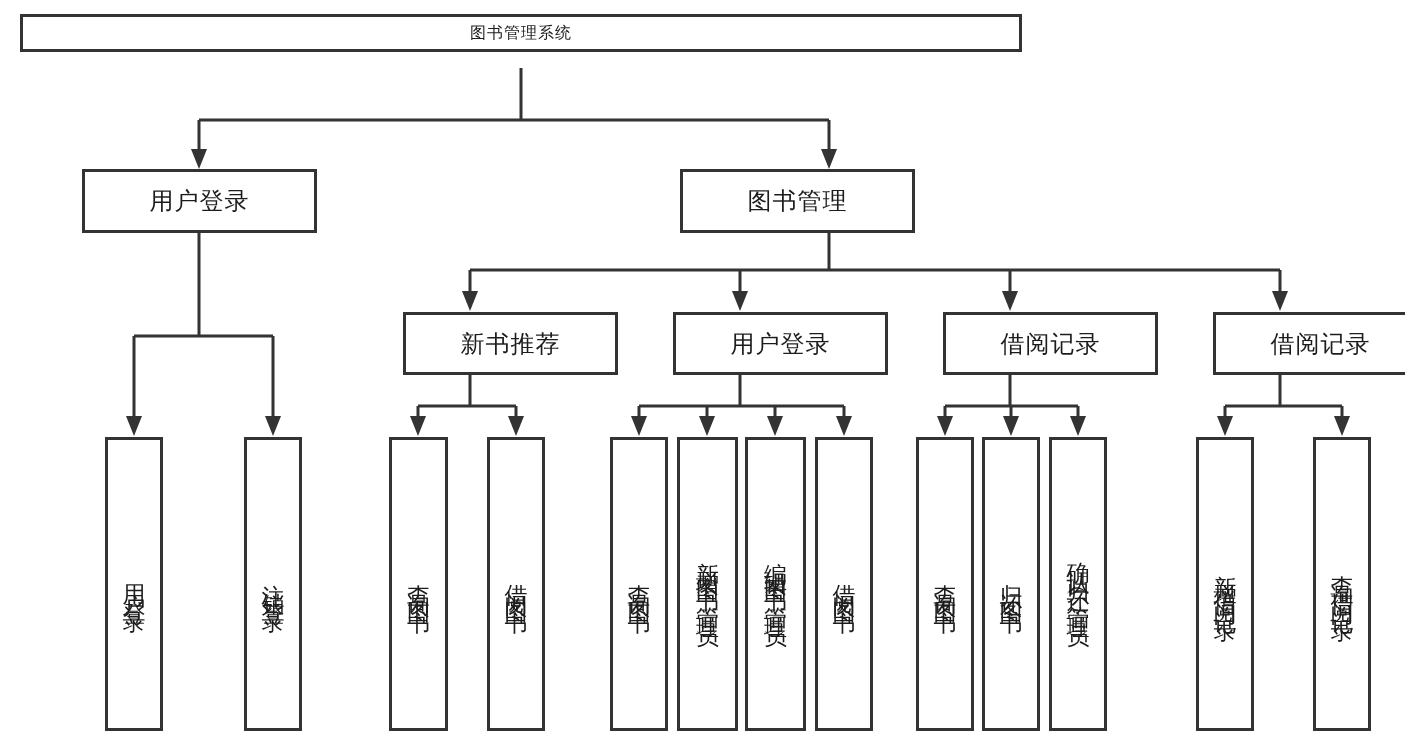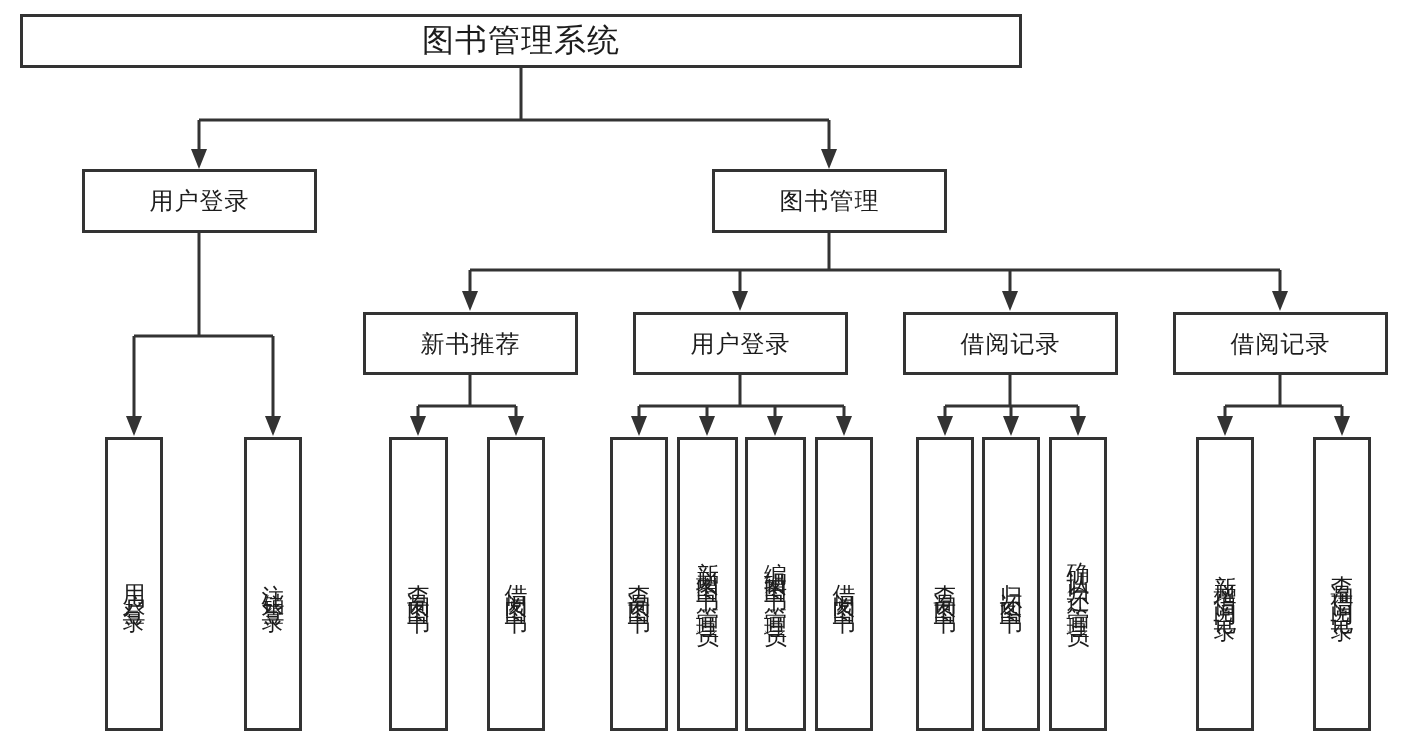--- a/index.html
+++ b/index.html
@@ -20,24 +20,24 @@
   .connectors polygon{fill:var(--line);stroke:none;}
   .box{
     position:absolute;
     box-sizing:border-box;
     border:3px solid var(--line);
     background:#ffffff;
     display:flex;align-items:center;justify-content:center;
     color:var(--text);
   }
   .hnode{font-size:24px;letter-spacing:1px;}
-  .root{left:20px;top:14px;width:1002px;height:54px;font-size:32px;}
+  .root{left:20px;top:14px;width:1002px;height:38px;font-size:16px;}
   .l2a{left:82px;top:169px;width:235px;height:64px;}
-  .l2b{left:712px;top:169px;width:235px;height:64px;}
-  .l3{top:312px;width:215px;height:63px;}
+  .l2b{left:680px;top:169px;width:235px;height:64px;}
+  .l3{top:312px;width:215px;height:63px;margin-left:40px;}
   .leaf{top:437px;width:58px;height:294px;}
   .vtext{
     writing-mode:vertical-rl;
     text-orientation:mixed;
     font-size:23px;
     letter-spacing:9px;
     line-height:1;
     color:var(--text);
     white-space:nowrap;
   }

